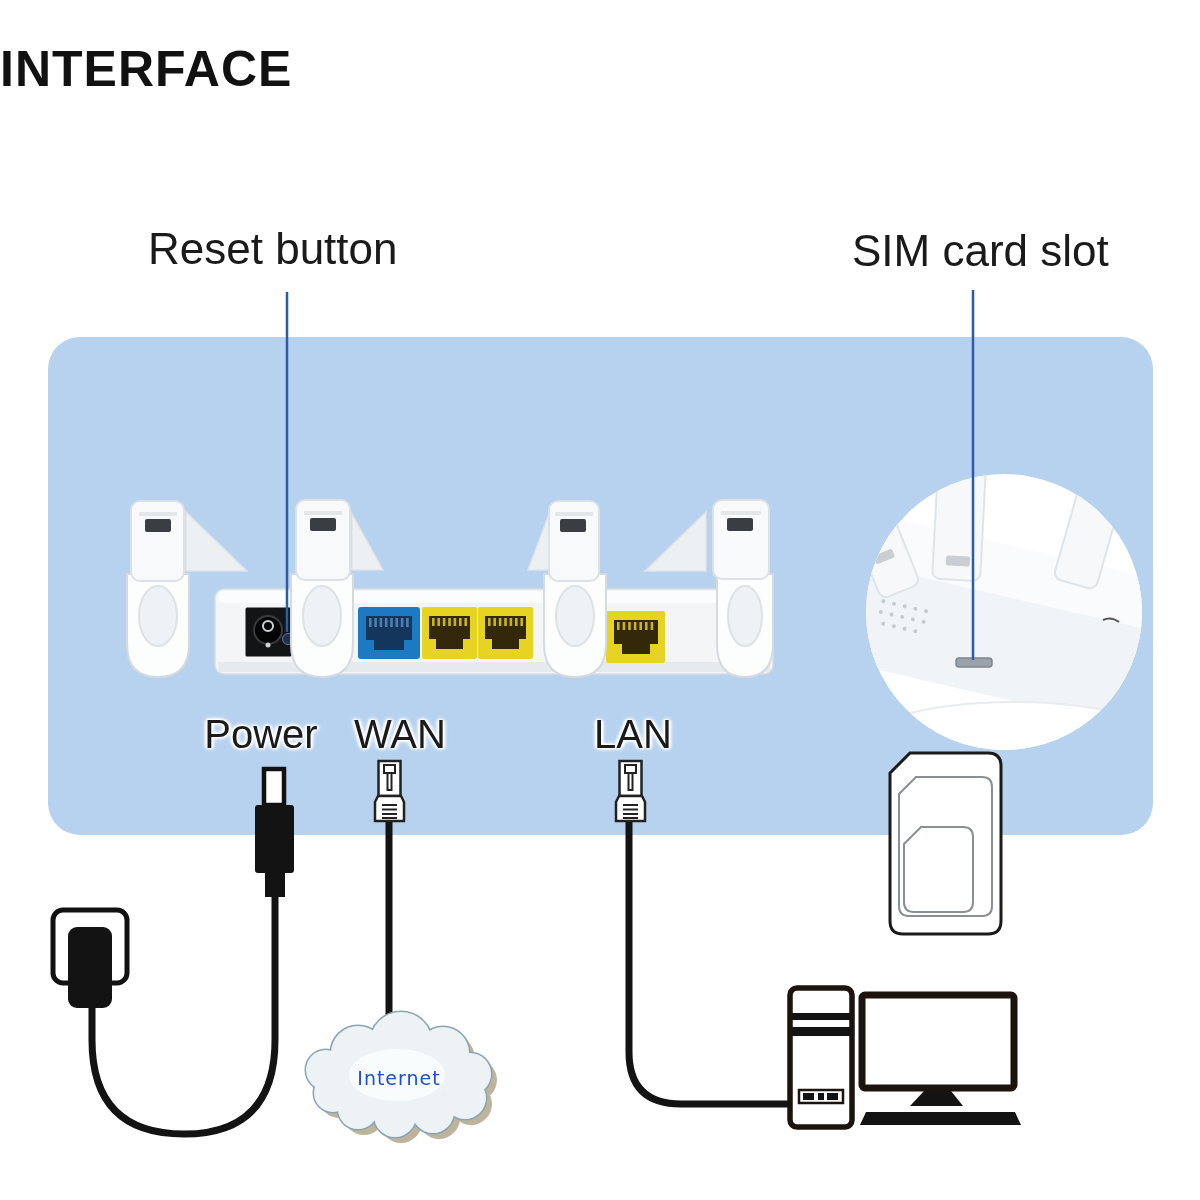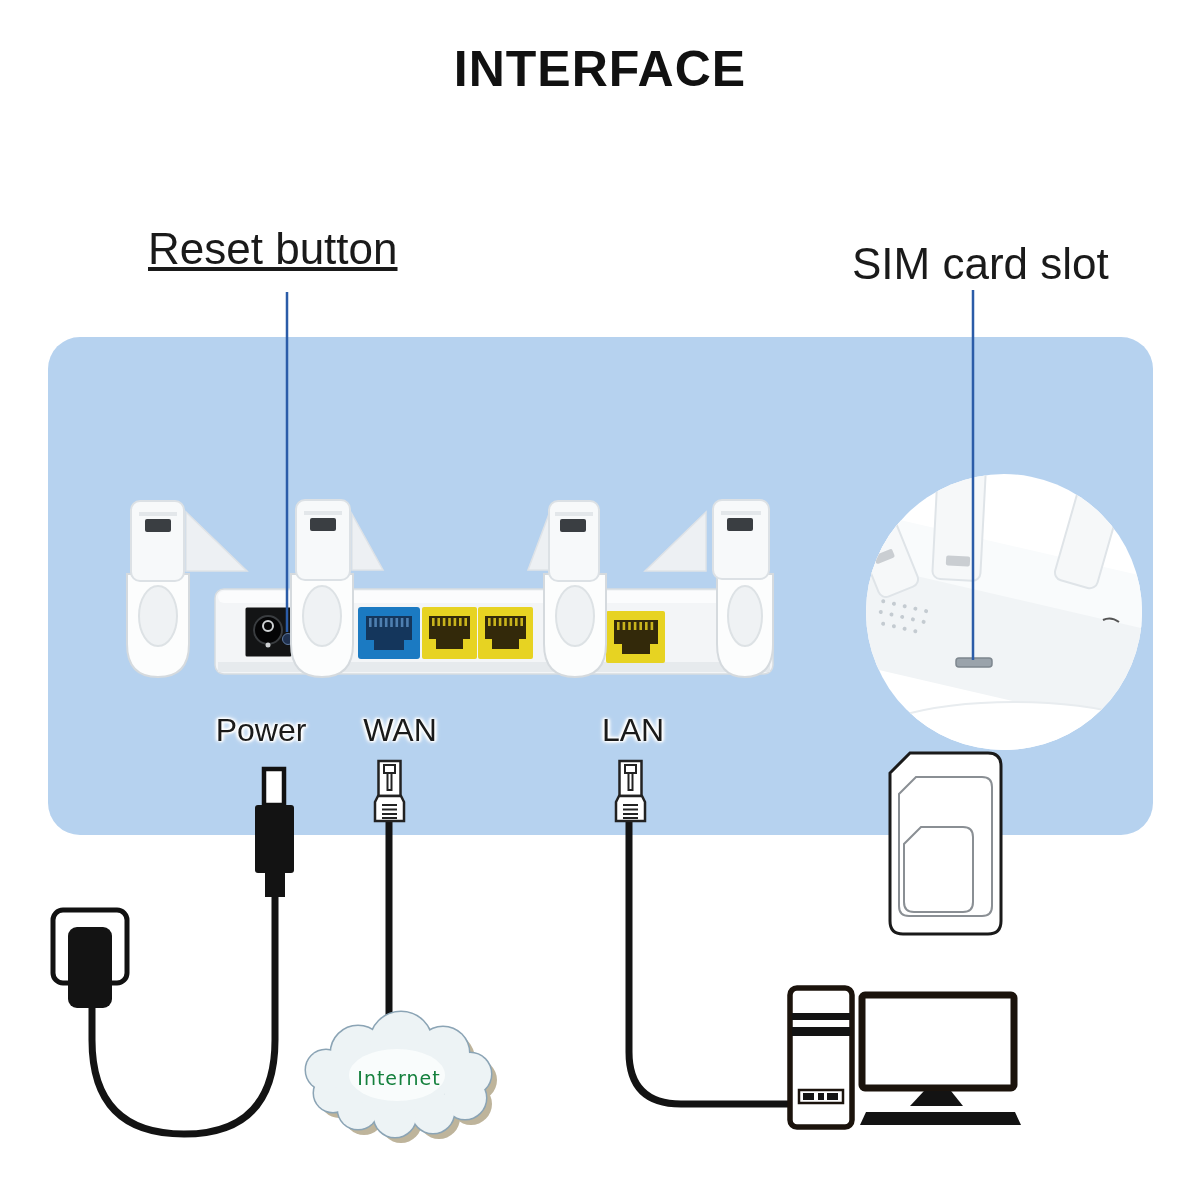--- a/index.html
+++ b/index.html
@@ -20,36 +20,36 @@
     position:relative;width:1200px;height:1200px;background:#fff;overflow:hidden;
     font-family:"Liberation Sans", sans-serif;color:var(--ink);
   }
   .panel{
     position:absolute;left:48px;top:337px;width:1105px;height:498px;
     background:var(--panel-blue);border-radius:32px;z-index:0;
   }
   .art{position:absolute;left:0;top:0;z-index:1;}
   .label{position:absolute;z-index:2;white-space:nowrap;color:var(--ink);}
   .title{
-    left:0;right:0;top:40px;text-align:center;
+    left:0;right:0;top:40px;text-align:left;
     font-size:50px;font-weight:700;letter-spacing:1px;color:#111;
   }
   .callout{font-size:44px;font-weight:400;}
-  .callout-reset{left:148px;top:224px;text-decoration:underline;}
-  .callout-sim{left:852px;top:239px;text-align:center;}
+  .callout-reset{left:148px;top:224px;}
+  .callout-sim{left:852px;top:226px;text-align:center;}
   .portlabel{
-    font-size:32px;transform:translateX(-50%);
+    font-size:40px;transform:translateX(-50%);
     text-shadow:0 0 4px #fff,0 0 6px #fff,1px 1px 2px #fff,-1px -1px 2px #fff,2px 0 3px #fff,-2px 0 3px #fff;
   }
   .portlabel-power{left:261px;top:712px;}
   .portlabel-wan{left:400px;top:712px;}
   .portlabel-lan{left:630px;top:712px;padding-left:6px;}
   .cloudlabel{
     left:399px;top:1078px;transform:translate(-50%,-50%);
-    font-size:19px;font-family:"DejaVu Sans", sans-serif;color:#15803d;letter-spacing:1px;
+    font-size:19px;font-family:"DejaVu Sans", sans-serif;color:#1d4ed8;letter-spacing:1px;
   }
   
   .c-line{stroke:var(--callout-line);stroke-width:2.5;}
   .c-cable{stroke:var(--cable);stroke-width:7;fill:none;}
   .c-wan{fill:var(--wan-blue);}
   .c-wand{fill:var(--wan-blue-dark);}
   .c-yel{fill:var(--port-yellow);}
   .c-yeld{fill:var(--port-yellow-dark);}
   .c-black{fill:var(--cable);}
   .c-outline{fill:#fff;stroke:#1b130c;}

